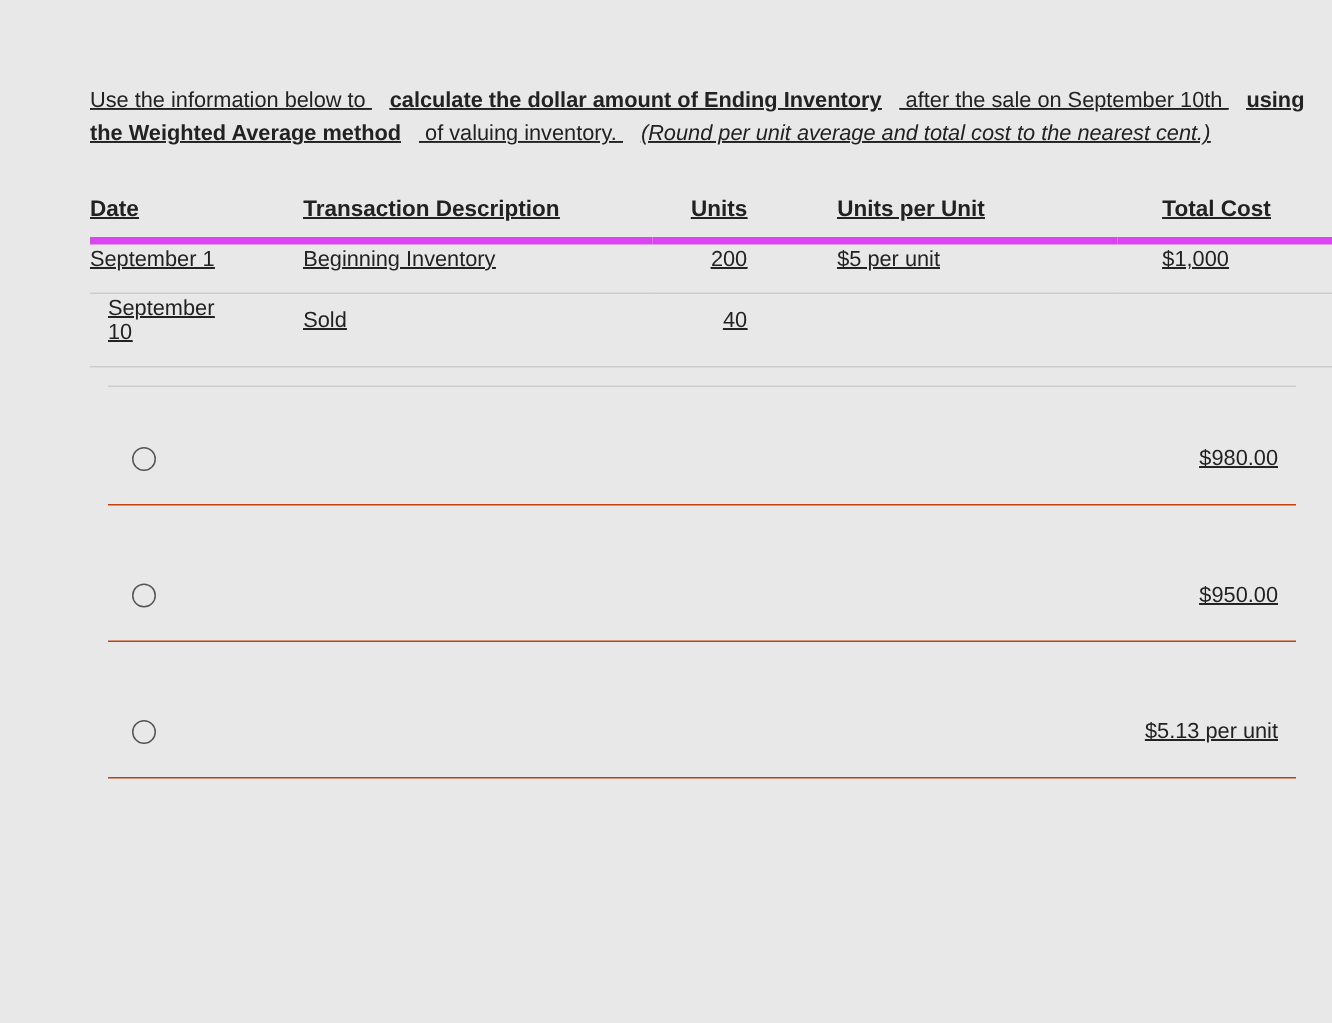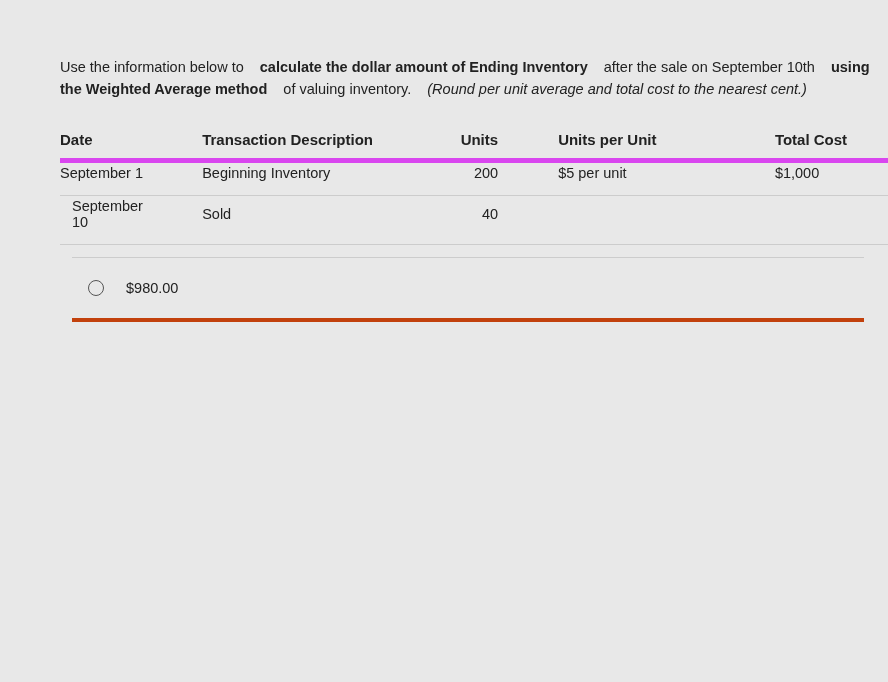--- a/index.html
+++ b/index.html
@@ -1,18 +1,19 @@
 <!DOCTYPE html>
 <html><head>
   <meta charset="utf-8">
   <style>
     * {
       box-sizing: border-box;
       margin: 12px;
       padding: 0;
+      text-decoration: underline;
     }
 
     body {
       font-family: Arial, sans-serif;
       font-size: 15px;
       background-color: #e8e8e8;
       width: 888px;
       min-height: 682px;
       padding: 20px 24px;
       color: #222;
@@ -94,23 +95,24 @@
       width: 120px;
     }
 
     .options-section {
       margin-top: 0;
     }
 
     .option-row {
       display: flex;
       align-items: center;
-      padding: 10px 0 10px 4px;
-      border-bottom: 4px solid #c2410c;
-      font-size: 14.5px;
+      padding: 28px 0 10px 4px;
+      border-bottom: 1px solid #c2410c;
+      font-size: 14.5px;
+      justify-content: space-between;
     }
 
     .option-row:first-child {
       border-top: 1px solid #ccc;
     }
 
     .radio-circle {
       width: 16px;
       height: 16px;
       border-radius: 50%;
@@ -181,13 +183,21 @@
     </tr>
   </tbody>
 </table>
 
 <div class="options-section">
 
 <div class="option-row">
       <span class="radio-circle"></span>
       <span class="option-label">$980.00</span>
     </div>
+    <div class="option-row">
+      <span class="radio-circle"></span>
+      <span class="option-label">$950.00</span>
+    </div>
+    <div class="option-row">
+      <span class="radio-circle"></span>
+      <span class="option-label">$5.13 per unit</span>
+    </div>
   </div>
 
 </body></html>

